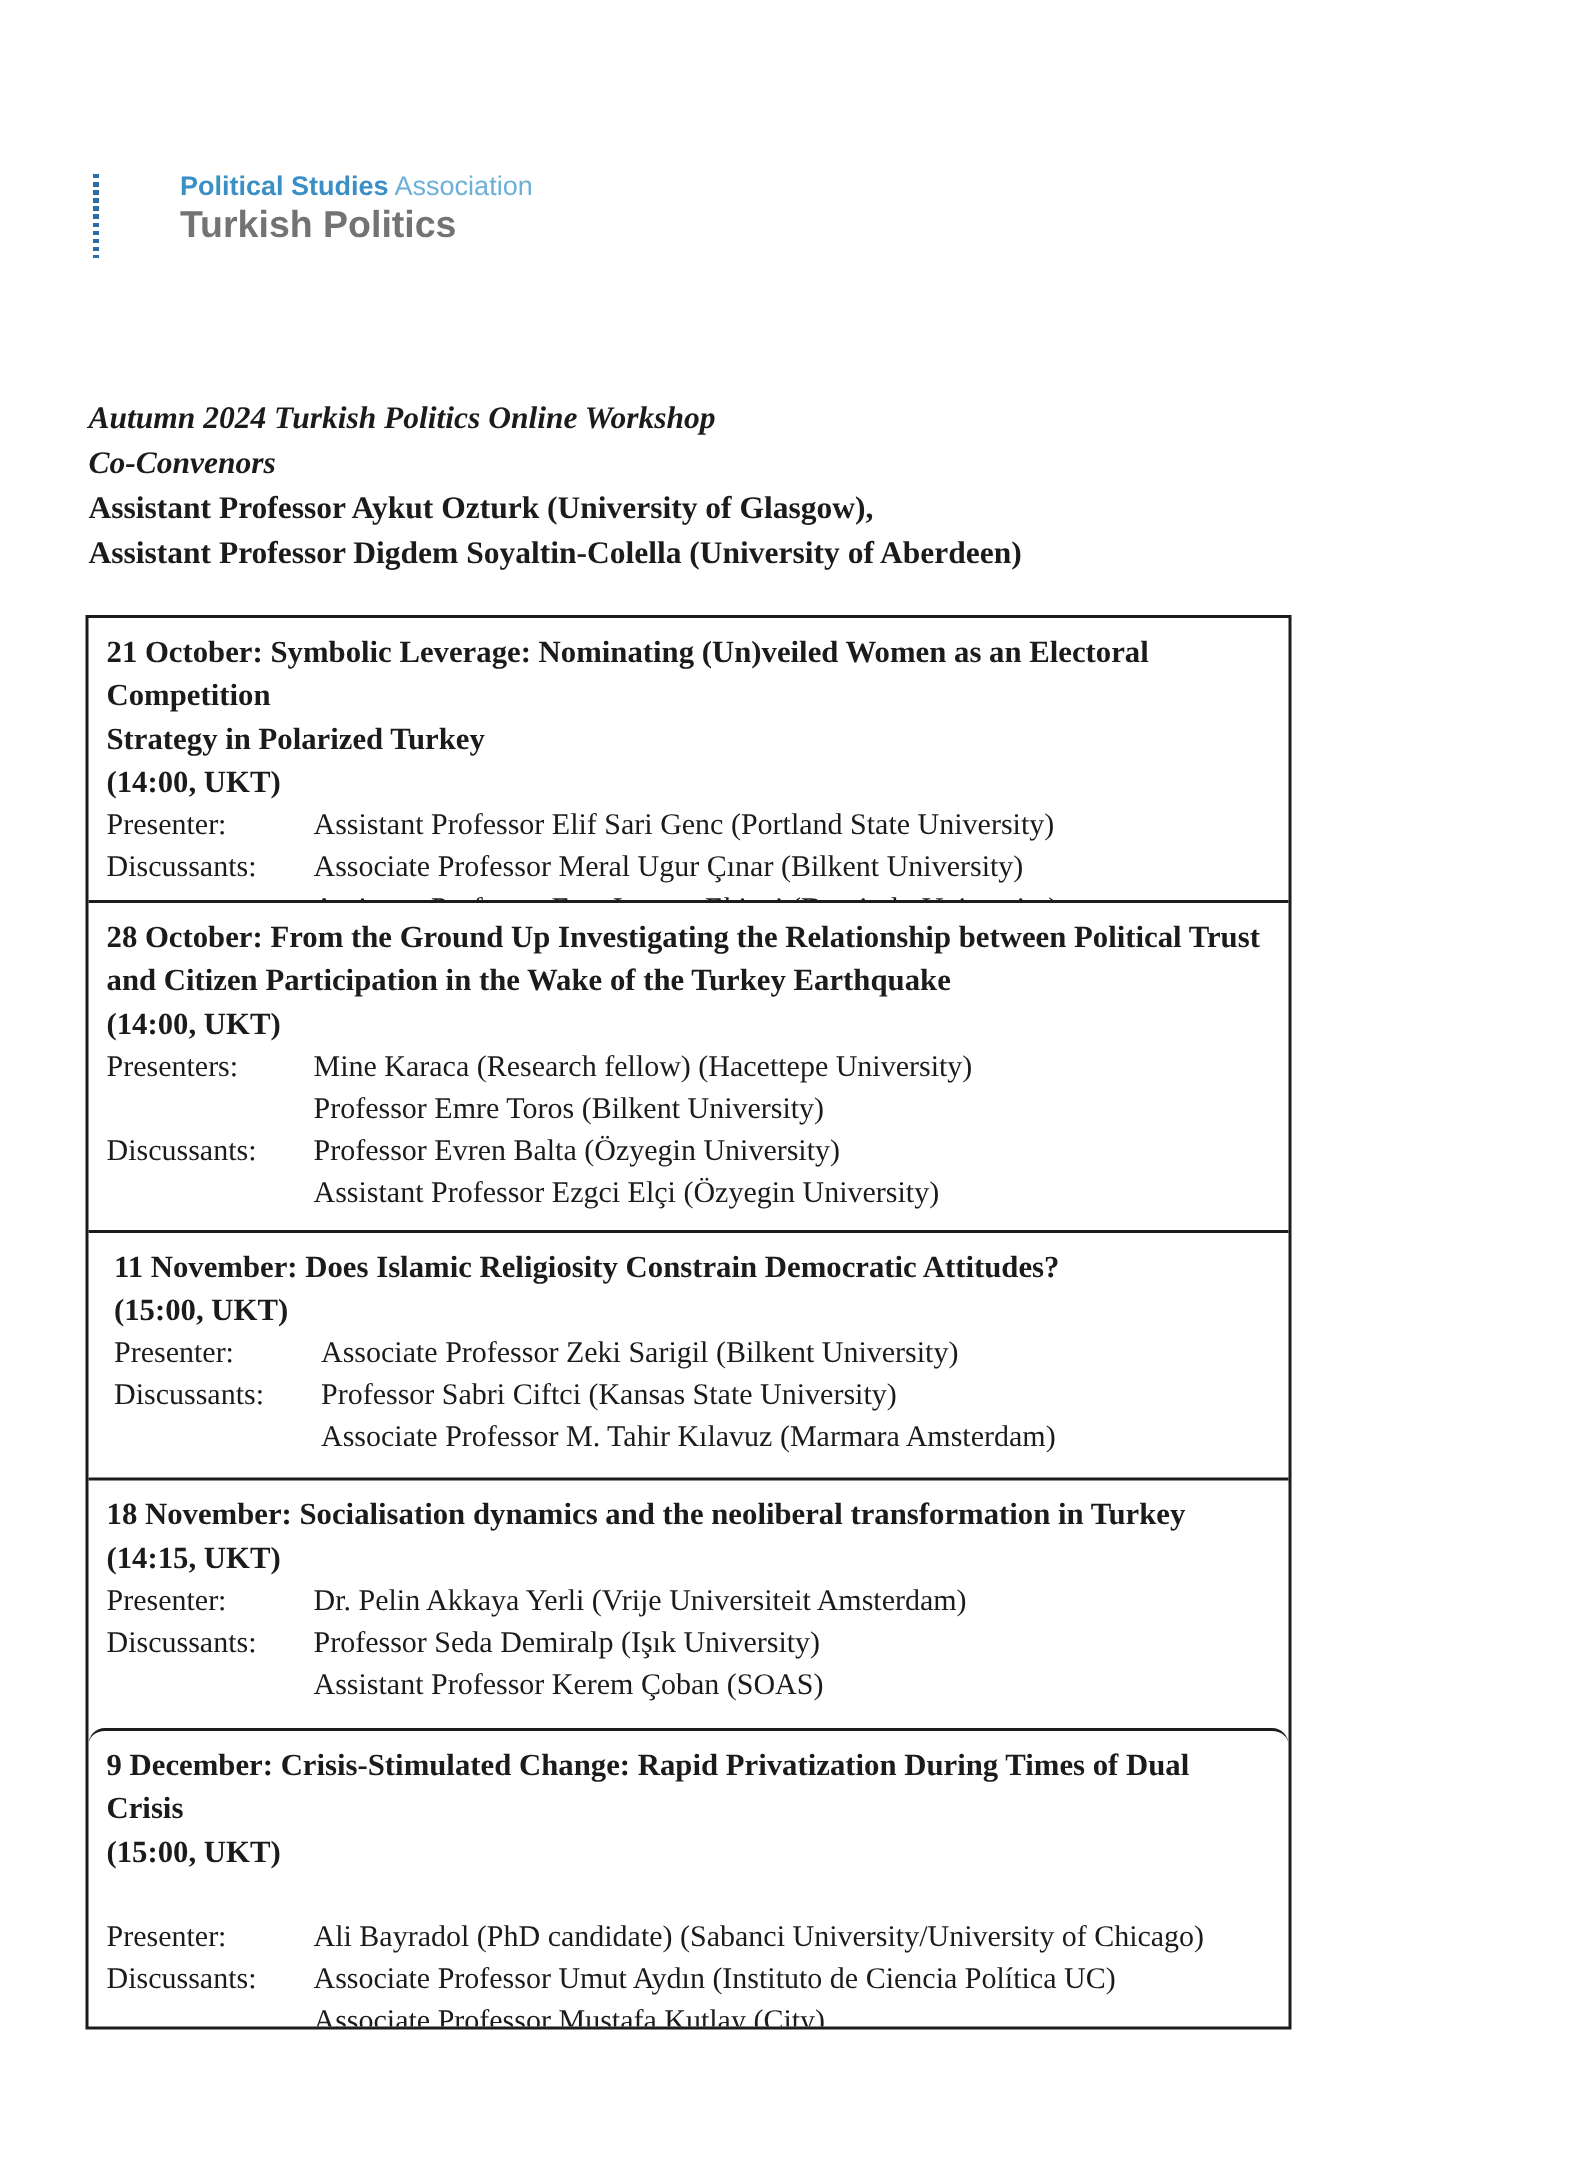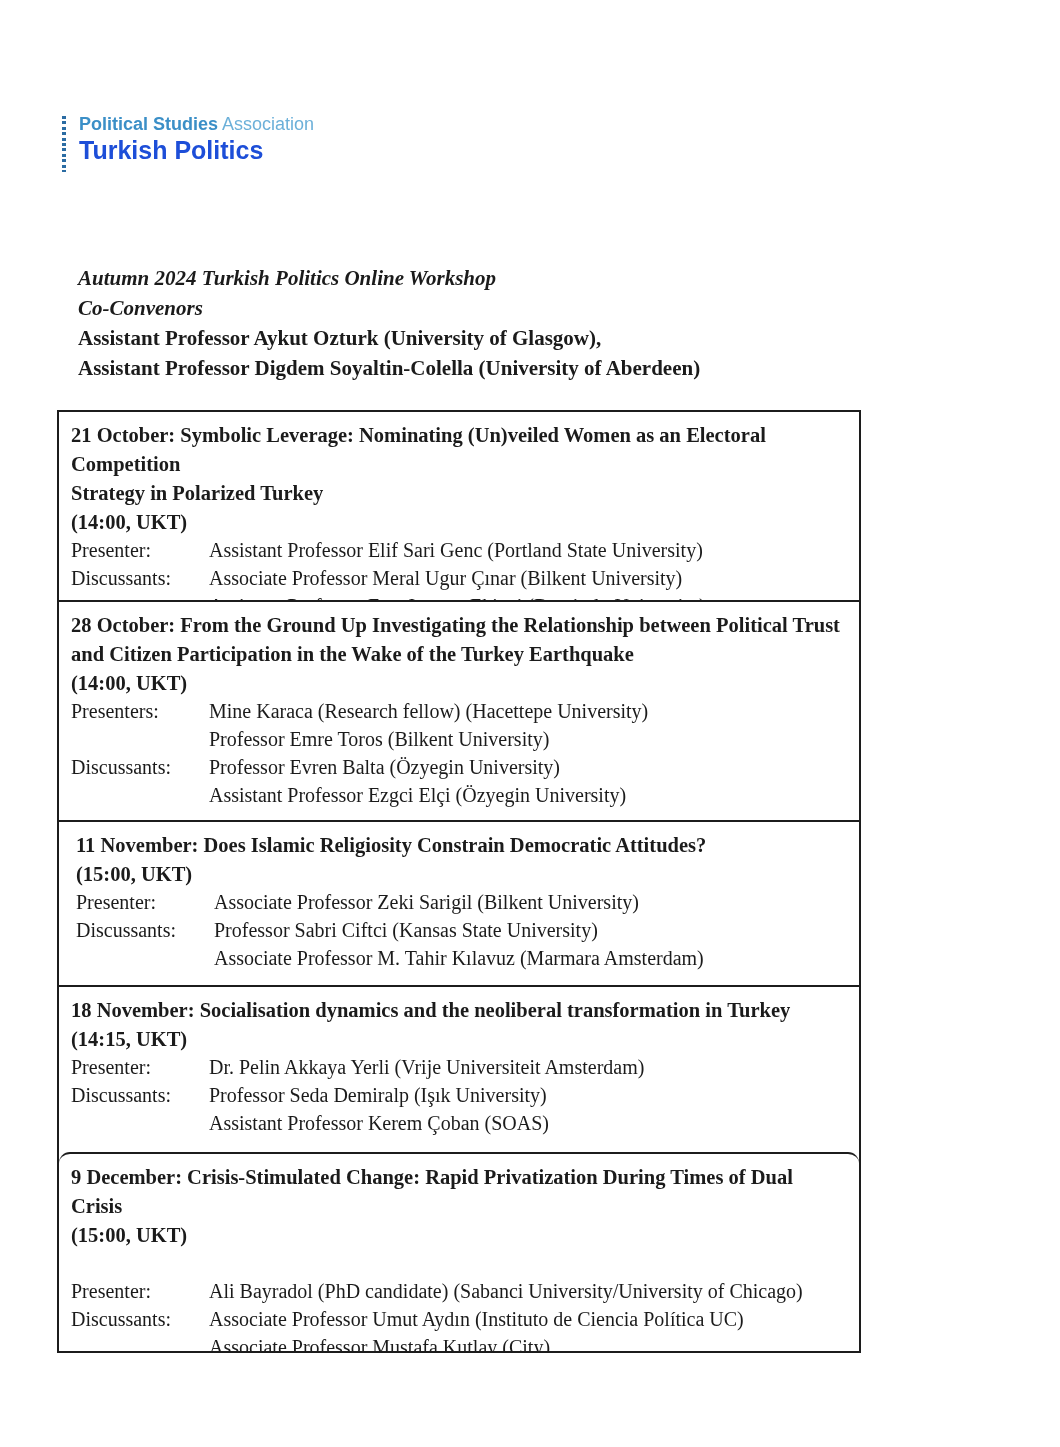--- a/index.html
+++ b/index.html
@@ -6,33 +6,33 @@
   body {
     width:1060px; height:1447px;
     background:#ffffff;
     position:relative;
     font-family:"Liberation Serif","DejaVu Serif",serif;
     color:#1b1b1b;
     -webkit-font-smoothing:antialiased;
   }
 
   
-  .logo { position:absolute; left:62px; top:113px; display:flex; align-items:flex-start; }
+  .logo { position:absolute; left:62px; top:113px; display:flex; align-items:flex-start;gap:41px; }
   .logo-dots {
     width:4px; height:56px; margin-top:3px; flex:none;
     background:repeating-linear-gradient(to bottom,#2b6ca3 0 3px,transparent 3px 5.4px);
   }
   .logo-text { margin-left:13px; font-family:"Liberation Sans",sans-serif; }
   .logo-line1 { font-size:18px; line-height:22px; white-space:nowrap; }
   .logo-psa-bold  { color:#3b8fc7; font-weight:700; }
   .logo-psa-light { color:#6cb0d9; font-weight:400; }
-  .logo-line2 { font-size:25px; line-height:30px; color:#1d4ed8; font-weight:700; white-space:nowrap; }
+  .logo-line2 { font-size:25px; line-height:30px; color:#737373; font-weight:700; white-space:nowrap; }
 
   
-  .header { position:absolute; left:59px; top:263px; font-size:21px; line-height:30px; font-weight:700;margin-left:19px; }
+  .header { position:absolute; left:59px; top:263px; font-size:21px; line-height:30px; font-weight:700; }
   .header-line { white-space:nowrap; }
   .italic { font-style:italic; }
 
   
   .schedule {
     position:absolute; left:57px; top:410px; width:804px;
     border:2px solid #1c1c1c; box-sizing:border-box;
     background:#ffffff;
   }
   .session { box-sizing:border-box; padding:9px 14px 0 12px; overflow:hidden; }

